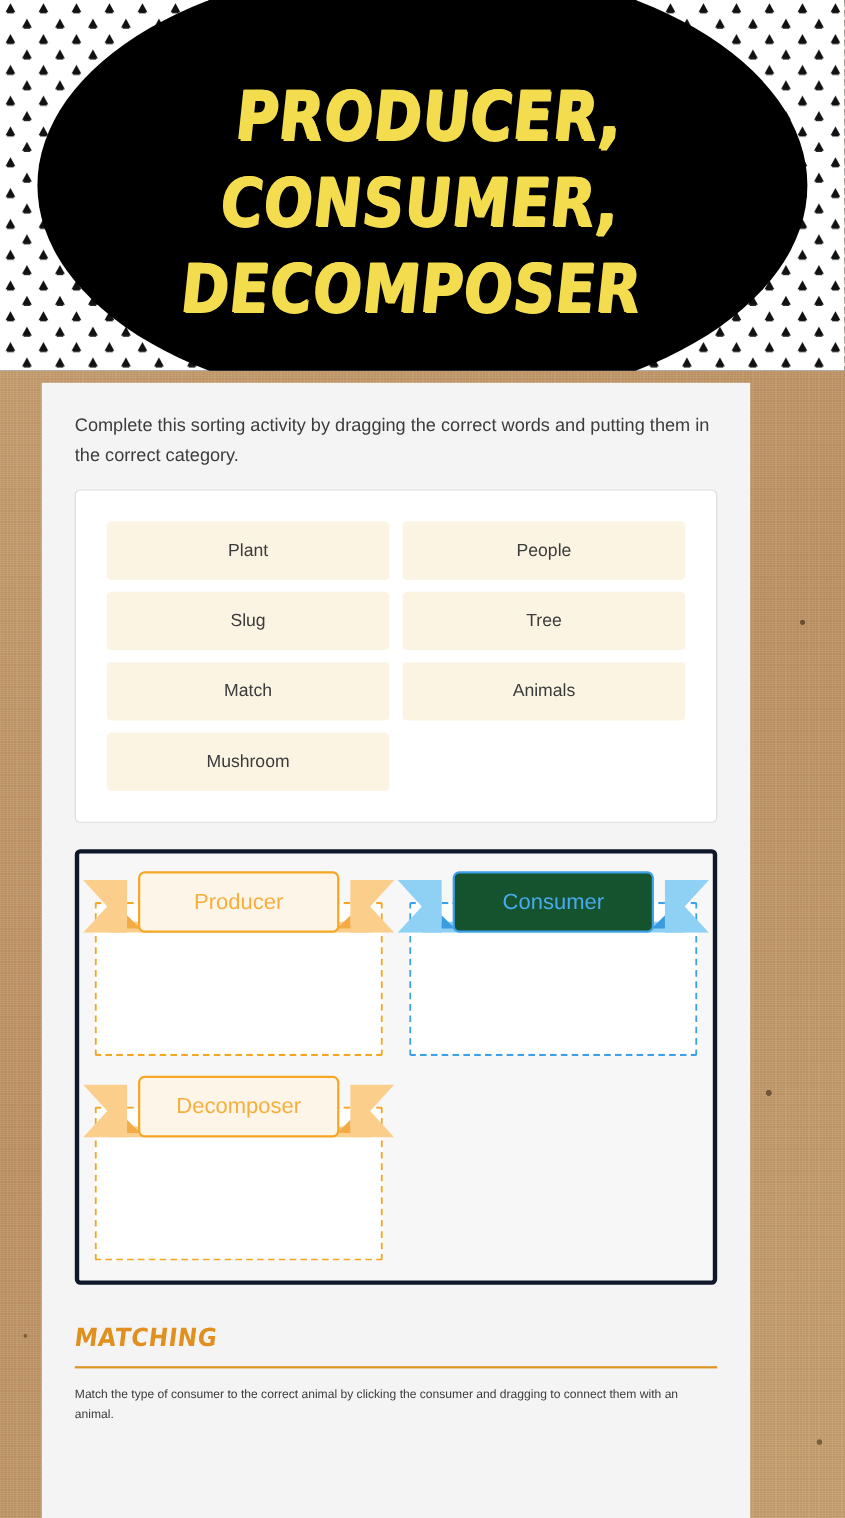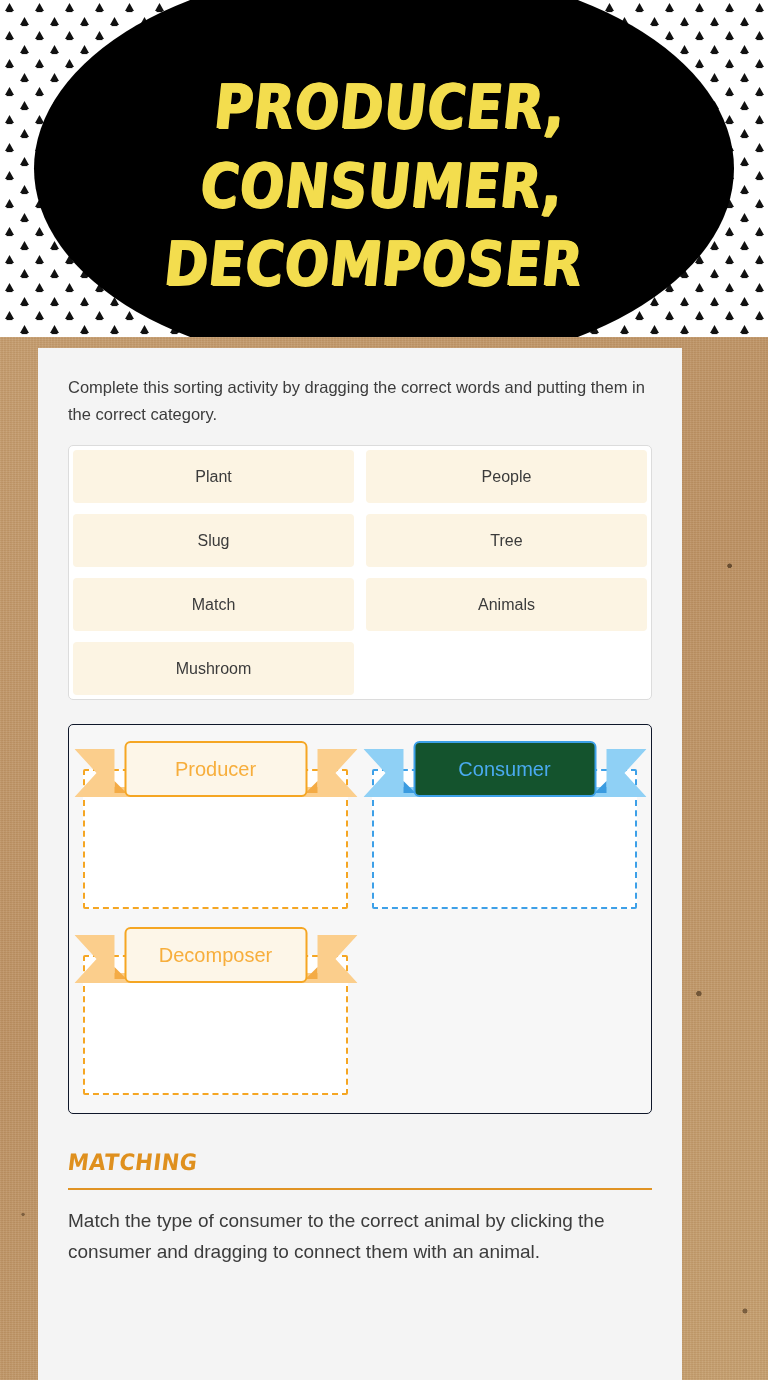--- a/index.html
+++ b/index.html
@@ -100,21 +100,21 @@
     line-height: 1.62;
     color: #3c3c3c;
     margin-bottom: 18px;
   }
 
   
   .panel {
     background: #ffffff;
     border: 1px solid #dcdcdc;
     border-radius: 5px;
-    padding: 4px;
+    padding: 28px;
   }
   .word-grid {
     display: grid;
     grid-template-columns: 1fr 1fr;
     gap: 11px 12px;
   }
   .word-tile {
     background: #fcf4e3;
     border-radius: 4px;
     height: 53px;
@@ -123,21 +123,21 @@
     justify-content: center;
     font-size: 16px;
     color: #3b3b3b;
     cursor: move;
     user-select: none;
   }
 
   
   .dropzone-panel {
     background: #f7f7f7;
-    border: 1px solid #0f172a;
+    border: 4px solid #0f172a;
     border-radius: 5px;
     margin-top: 24px;
     padding: 16px 14px 18px 14px;
     display: grid;
     grid-template-columns: 1fr 1fr;
     gap: 18px 24px;
   }
 
   .category {
     position: relative;
@@ -202,21 +202,21 @@
     transform-origin: left center;
     display: inline-block;
     margin-bottom: 8px;
   }
   .section-rule {
     border: 0;
     border-top: 2px solid #e09324;
     margin: 6px 0 16px 0;
   }
   .matching-text {
-    font-size: 19px;
+    font-size: 11px;
     line-height: 1.62;
     color: #3c3c3c;
   }
 </style>
 </head>
 <body>
 
 <div class="kraft-bg"></div>
 
 <div class="header-band">

